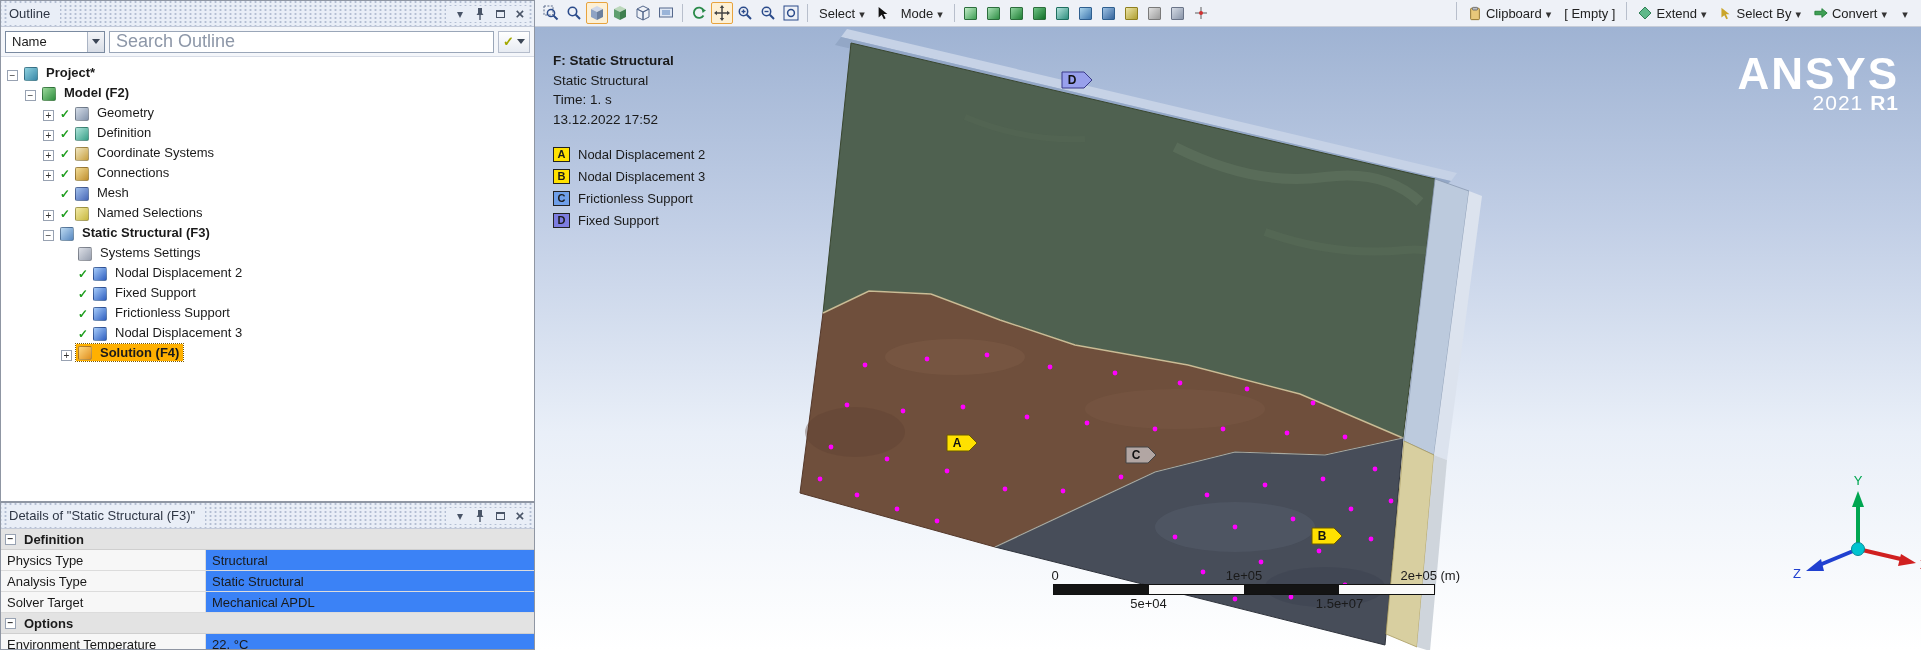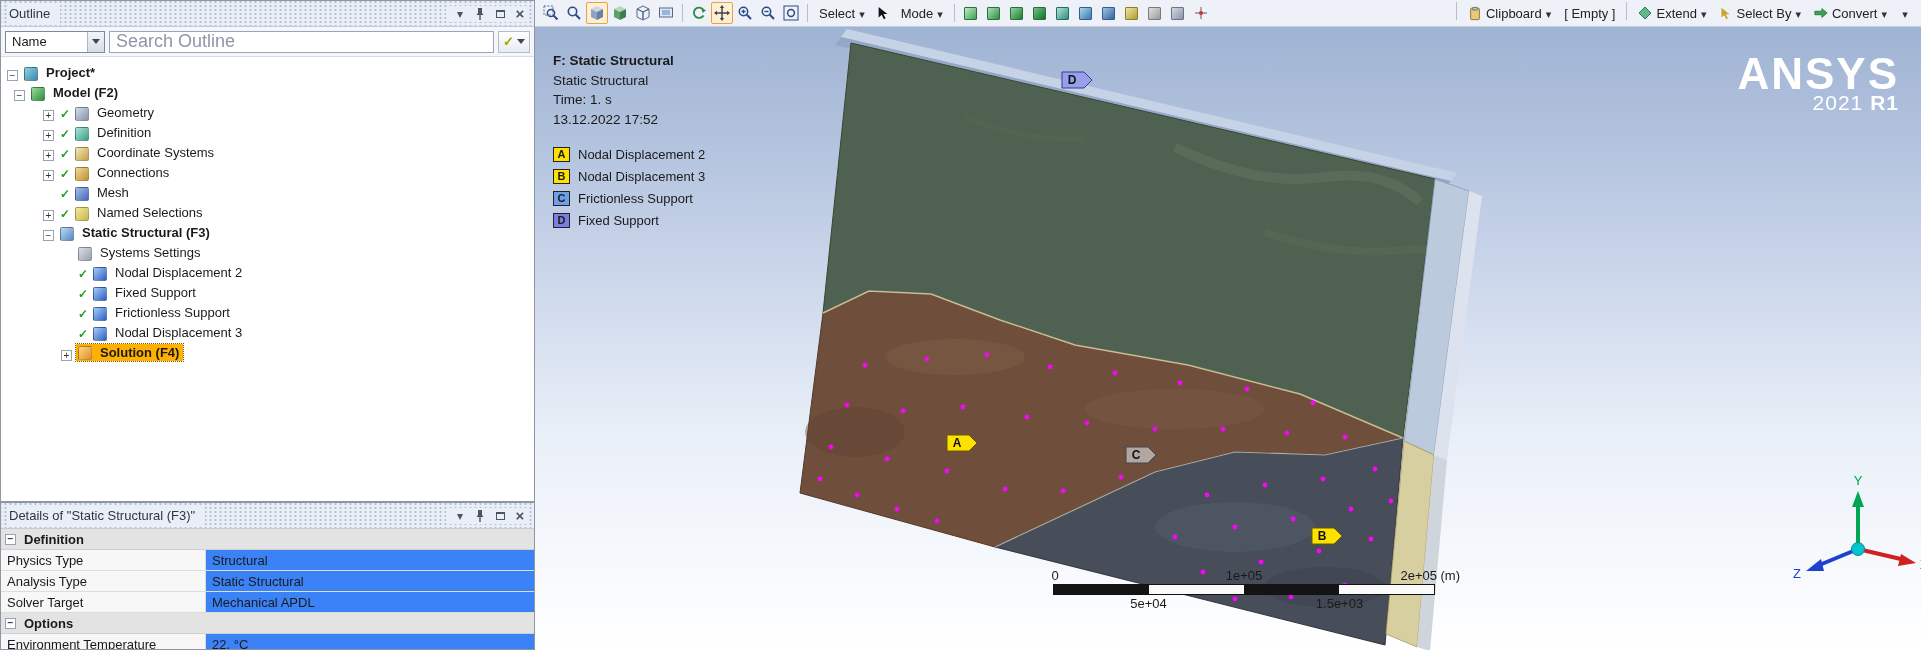--- a/index.html
+++ b/index.html
@@ -35,21 +35,21 @@
   .combo-btn { width:17px; height:100%; background:linear-gradient(#f4f5f8,#d8dde6); border-left:1px solid #aab4c4; display:flex; align-items:center; justify-content:center; }
   .tri-down { width:0; height:0; border-left:4px solid transparent; border-right:4px solid transparent; border-top:5px solid #3c4656; }
   .search-input { flex:1; height:22px; border:1px solid #9aa6b8; padding:0 6px; font-family:"Liberation Sans",sans-serif; font-size:18px; color:#3b82f6; }
   .search-input::placeholder { color:#8d97a8; }
   .filter-btn { height:22px; padding:0 4px; display:flex; align-items:center; gap:3px; border:1px solid #b4bccb; background:linear-gradient(#ffffff,#e7ebf2); }
   .check-olive::before { content:"✓"; color:#a3a800; font-weight:bold; font-size:13px; }
 
   
   .tree { flex:1; background:#fff; padding-top:4px; overflow:hidden; }
   .trow { height:20px; display:flex; align-items:flex-end; white-space:nowrap; }
-  .lvl0 { padding-left:6px; } .lvl1 { padding-left:13px; } .lvl2 { padding-left:42px; } .lvl3 { padding-left:60px; }
+  .lvl0 { padding-left:6px; } .lvl1 { padding-left:24px; } .lvl2 { padding-left:42px; } .lvl3 { padding-left:60px; }
   .exp { width:11px; height:11px; flex:0 0 11px; border:1px solid #98a2b2; background:#fff; display:inline-flex; align-items:center; justify-content:center; font-size:10px; line-height:1; color:#333; margin-right:4px; }
   .exp-plus::before { content:"+"; } .exp-minus::before { content:"−"; }
   .exp-none { border:none; background:transparent; }
   .check { width:14px; flex:0 0 14px; text-align:center; margin-right:1px; }
   .check-on::before { content:"✓"; color:#1f9d1f; font-weight:bold; font-size:12px; }
   .ticon { width:14px; height:14px; flex:0 0 14px; border-radius:2px; margin:0 4px 0 2px; border:1px solid rgba(0,0,0,.25); }
   .i-project { background:linear-gradient(135deg,#8fd2e0,#3a88a8); }
   .i-model { background:linear-gradient(135deg,#9ad89a,#2f8f3f); }
   .i-geometry { background:linear-gradient(135deg,#d4dce8,#8494ac); }
   .i-materials { background:linear-gradient(135deg,#aee4da,#38a088); }
@@ -593,21 +593,21 @@
           <span style="left:100%; transform:translateX(-58%)">2e+05 (m)</span>
         </div>
         <div class="sb-bar">
           <i class="sb-b1"></i>
             <i class="sb-b2"></i>
             <i class="sb-b1"></i>
             <i class="sb-b2"></i>
         </div>
         <div class="sb-labels-b">
           <span style="left:25%">5e+04</span>
-          <span style="left:75%">1.5e+03</span>
+          <span style="left:75%">1.5e+07</span>
         </div>
       </div>
 
       <svg class="triad" width="150" height="160" viewBox="0 0 150 160">
         <line x1="75" y1="76" x2="75" y2="30" stroke="#00a651" stroke-width="4" stroke-linecap="round"></line>
         <polygon points="75,18 69,34 81,34" fill="#00a651"></polygon>
         <line x1="75" y1="76" x2="122" y2="87" stroke="#d02020" stroke-width="4" stroke-linecap="round"></line>
         <polygon points="133,90 118,81 115,93" fill="#d02020"></polygon>
         <line x1="75" y1="76" x2="34" y2="93" stroke="#2040d0" stroke-width="4" stroke-linecap="round"></line>
         <polygon points="23,98 38,86 41,98" fill="#2040d0"></polygon>

